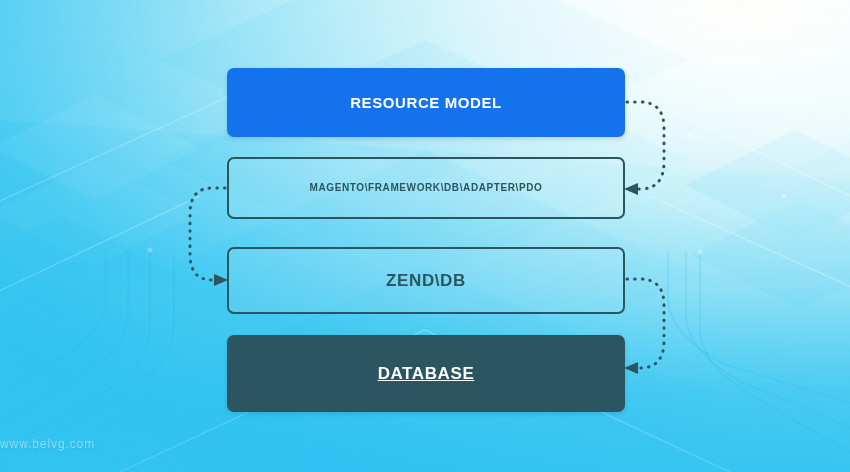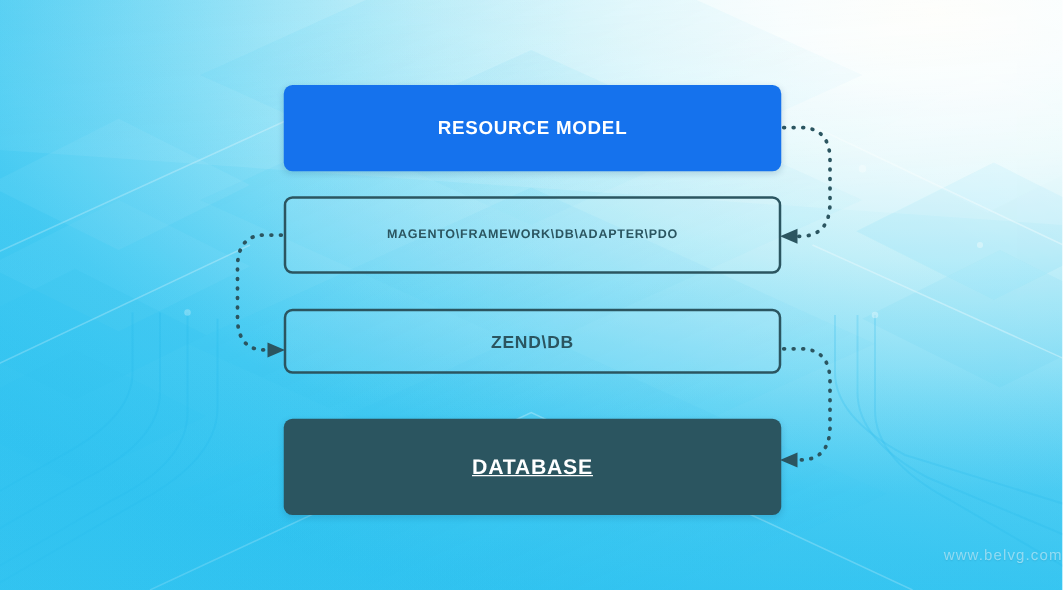--- a/index.html
+++ b/index.html
@@ -76,21 +76,21 @@
     position: absolute;
     inset: 0;
     pointer-events: none;
   }
 
   
   .watermark {
     position: absolute;
     left: 0;
     right: 0;
-    text-align: right;
+    text-align: left;
     font-size: 12px;
     letter-spacing: 0.9px;
     color: rgba(255,255,255,0.45);
     text-shadow: 0 1px 1px rgba(40,150,190,0.30);
     user-select: none;
   }
 </style>
 </head>
 <body>
 
@@ -191,21 +191,21 @@
   <div class="diagram">
 
     <div class="node filled" id="node-resource-model" style="left:227px; top:68px; width:398px; height:69px; background:#1572ed; color:#ffffff; font-size:15px;">
       <span class="node-label">RESOURCE MODEL</span>
     </div>
 
     <div class="node outlined" id="node-magento-framework-db-adapter-pdo" style="left:227px; top:157px; width:398px; height:62px; color:#2b5560; font-size:10px;">
       <span class="node-label">MAGENTO\FRAMEWORK\DB\ADAPTER\PDO</span>
     </div>
 
-    <div class="node outlined" id="node-zend-db" style="left:227px; top:247px; width:398px; height:52px; color:#2b5560; font-size:14px;">
+    <div class="node outlined" id="node-zend-db" style="left:227px; top:247px; width:398px; height:67px; color:#2b5560; font-size:17px;">
       <span class="node-label">ZEND\DB</span>
     </div>
 
     <div class="node filled" id="node-database" style="left:227px; top:335px; width:398px; height:77px; background:#2b5560; color:#ffffff; font-size:17px;text-decoration:underline;">
       <span class="node-label">DATABASE</span>
     </div>
 
   </div>
 
   <div class="watermark" style="top:437px;">www.belvg.com</div>

